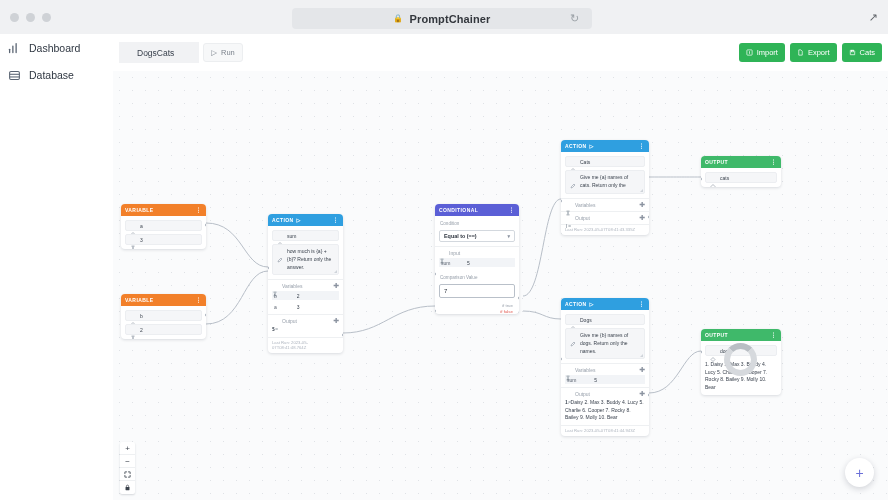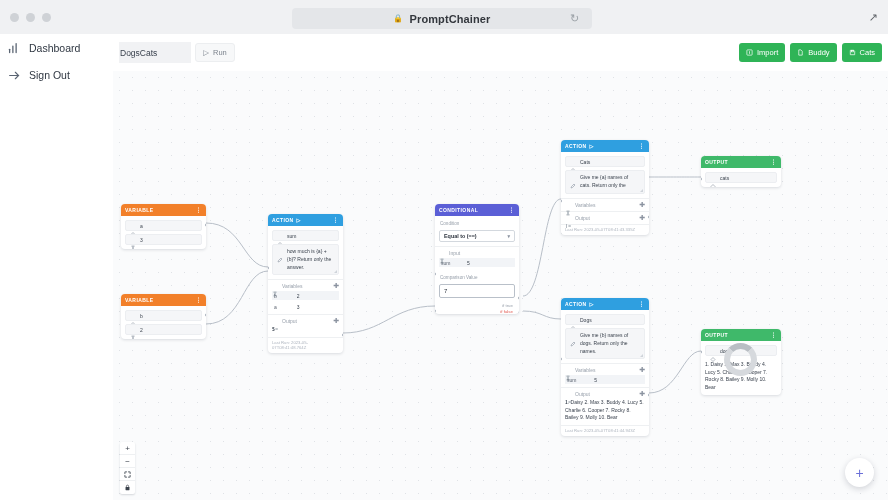--- a/index.html
+++ b/index.html
@@ -38,22 +38,22 @@
   }
   .nav-item .ico { width: 13px; height: 13px; flex: 0 0 13px; color: #5a6472; }
   .nav-item .lbl { font-size: 10.5px; color: #2f3742; }
 
   
   .toolbar {
     position: absolute; left: 113px; top: 34px; width: 775px; height: 37px;
     background: #ffffff; display: flex; align-items: center;
   }
   .tabname {
-    margin-left: 6px; width: 72px; height: 21px; background: #f1f2f4;
-    border-radius: 0; display: flex; align-items: center; padding-left: 1px;
+    margin-left: 6px; width: 80px; height: 21px; background: #f1f2f4;
+    border-radius: 0; display: flex; align-items: center; padding-left: 18px;
     font-size: 8.5px; color: #39414d;
   }
   .runbtn {
     margin-left: 4px; width: 40px; height: 19px; background: #f7f8f9;
     border: 1px solid #eceef0; border-radius: 3px;
     display: flex; align-items: center; justify-content: center; gap: 4px;
     font-size: 7.5px; color: #7c838d;
   }
   .tb-right { margin-left: auto; display: flex; gap: 5px; margin-right: 6px; }
   .gbtn {
@@ -203,26 +203,27 @@
         <svg viewBox="0 0 16 16" fill="none" stroke="currentColor" stroke-width="1.6" stroke-linecap="round">
           <line x1="2" y1="13" x2="2" y2="9"></line>
             <line x1="6" y1="13" x2="6" y2="5"></line>
           <line x1="10" y1="13" x2="10" y2="2"></line>
         </svg>
       </span>
       <span class="lbl">Dashboard</span>
     </div>
     <div class="nav-item">
       <span class="ico">
-        <svg viewBox="0 0 16 16" fill="none" stroke="currentColor" stroke-width="1.4" stroke-linecap="round">
-          <line x1="2" y1="8" x2="13" y2="8"></line>
-            <polyline points="9,4 13,8 9,12"></polyline>
+        <svg viewBox="0 0 16 16" fill="none" stroke="currentColor" stroke-width="1.3">
+          <rect x="2" y="3" width="12" height="10" rx="1.6"></rect>
+            <line x1="2" y1="6.5" x2="14" y2="6.5"></line>
+          <line x1="2" y1="9.8" x2="14" y2="9.8"></line>
         </svg>
       </span>
-      <span class="lbl">Sign Out</span>
+      <span class="lbl">Database</span>
     </div>
   </div>
 
   <div class="toolbar">
     <div class="tabname">DogsCats</div>
     <div class="runbtn">
       <span>▷</span>
       <span>Run</span>
     </div>
     <div class="tb-right">
@@ -230,21 +231,21 @@
         <svg viewBox="0 0 16 16" fill="none" stroke="#fff" stroke-width="1.6">
           <rect x="2" y="2" width="12" height="12" rx="1.5"></rect>
             <line x1="8" y1="5" x2="8" y2="11"></line>
         </svg>
         <span>Import</span>
       </div>
       <div class="gbtn">
         <svg viewBox="0 0 16 16" fill="none" stroke="#fff" stroke-width="1.6">
           <path d="M4 2h5l3 3v9H4z"></path>
         </svg>
-        <span>Buddy</span>
+        <span>Export</span>
       </div>
       <div class="gbtn">
         <svg viewBox="0 0 16 16" fill="none" stroke="#fff" stroke-width="1.6">
           <path d="M3 3h8l2 2v8H3z"></path>
             <rect x="5.5" y="3" width="5" height="3.5"></rect>
         </svg>
         <span>Cats</span>
       </div>
     </div>
   </div>

